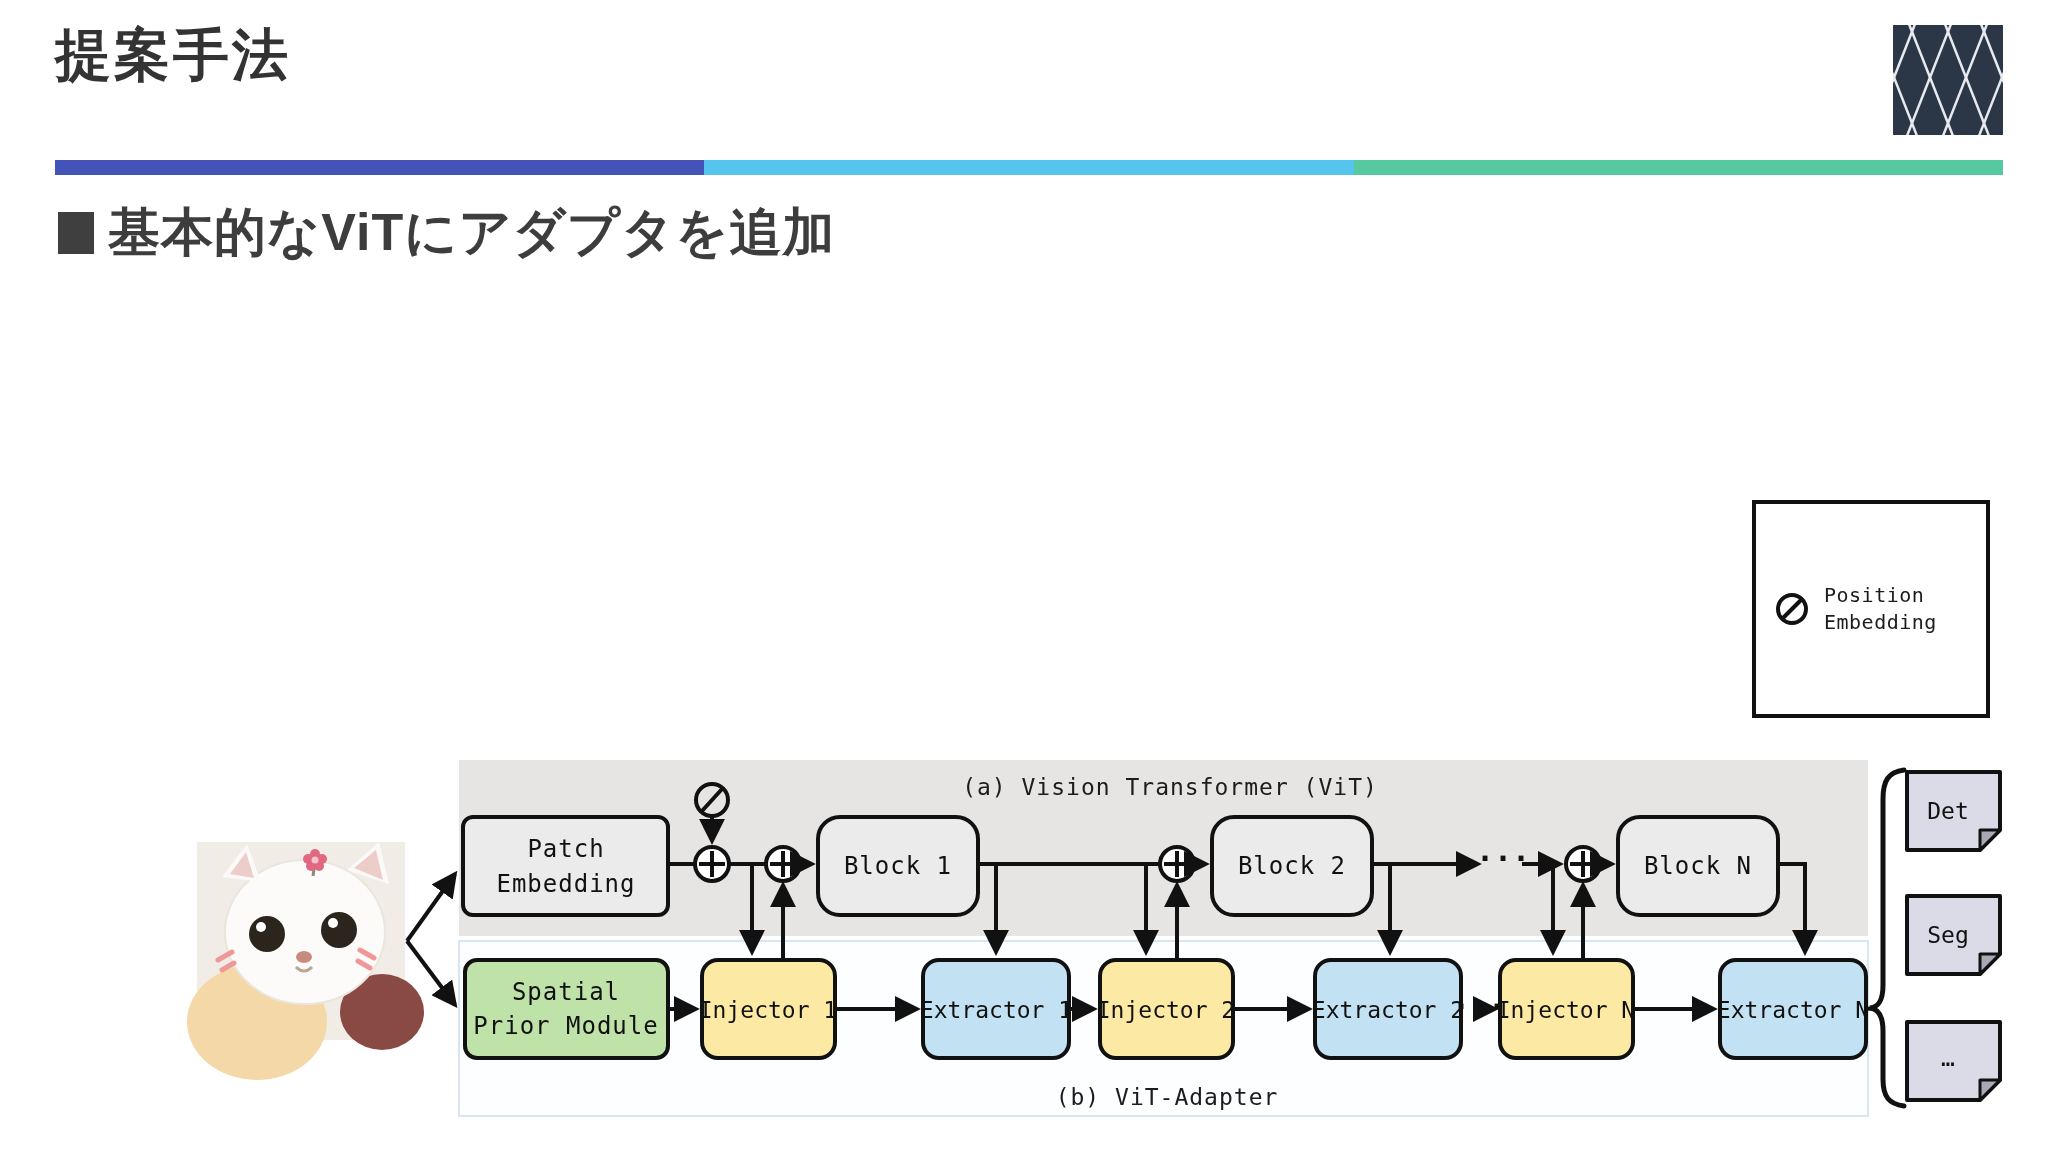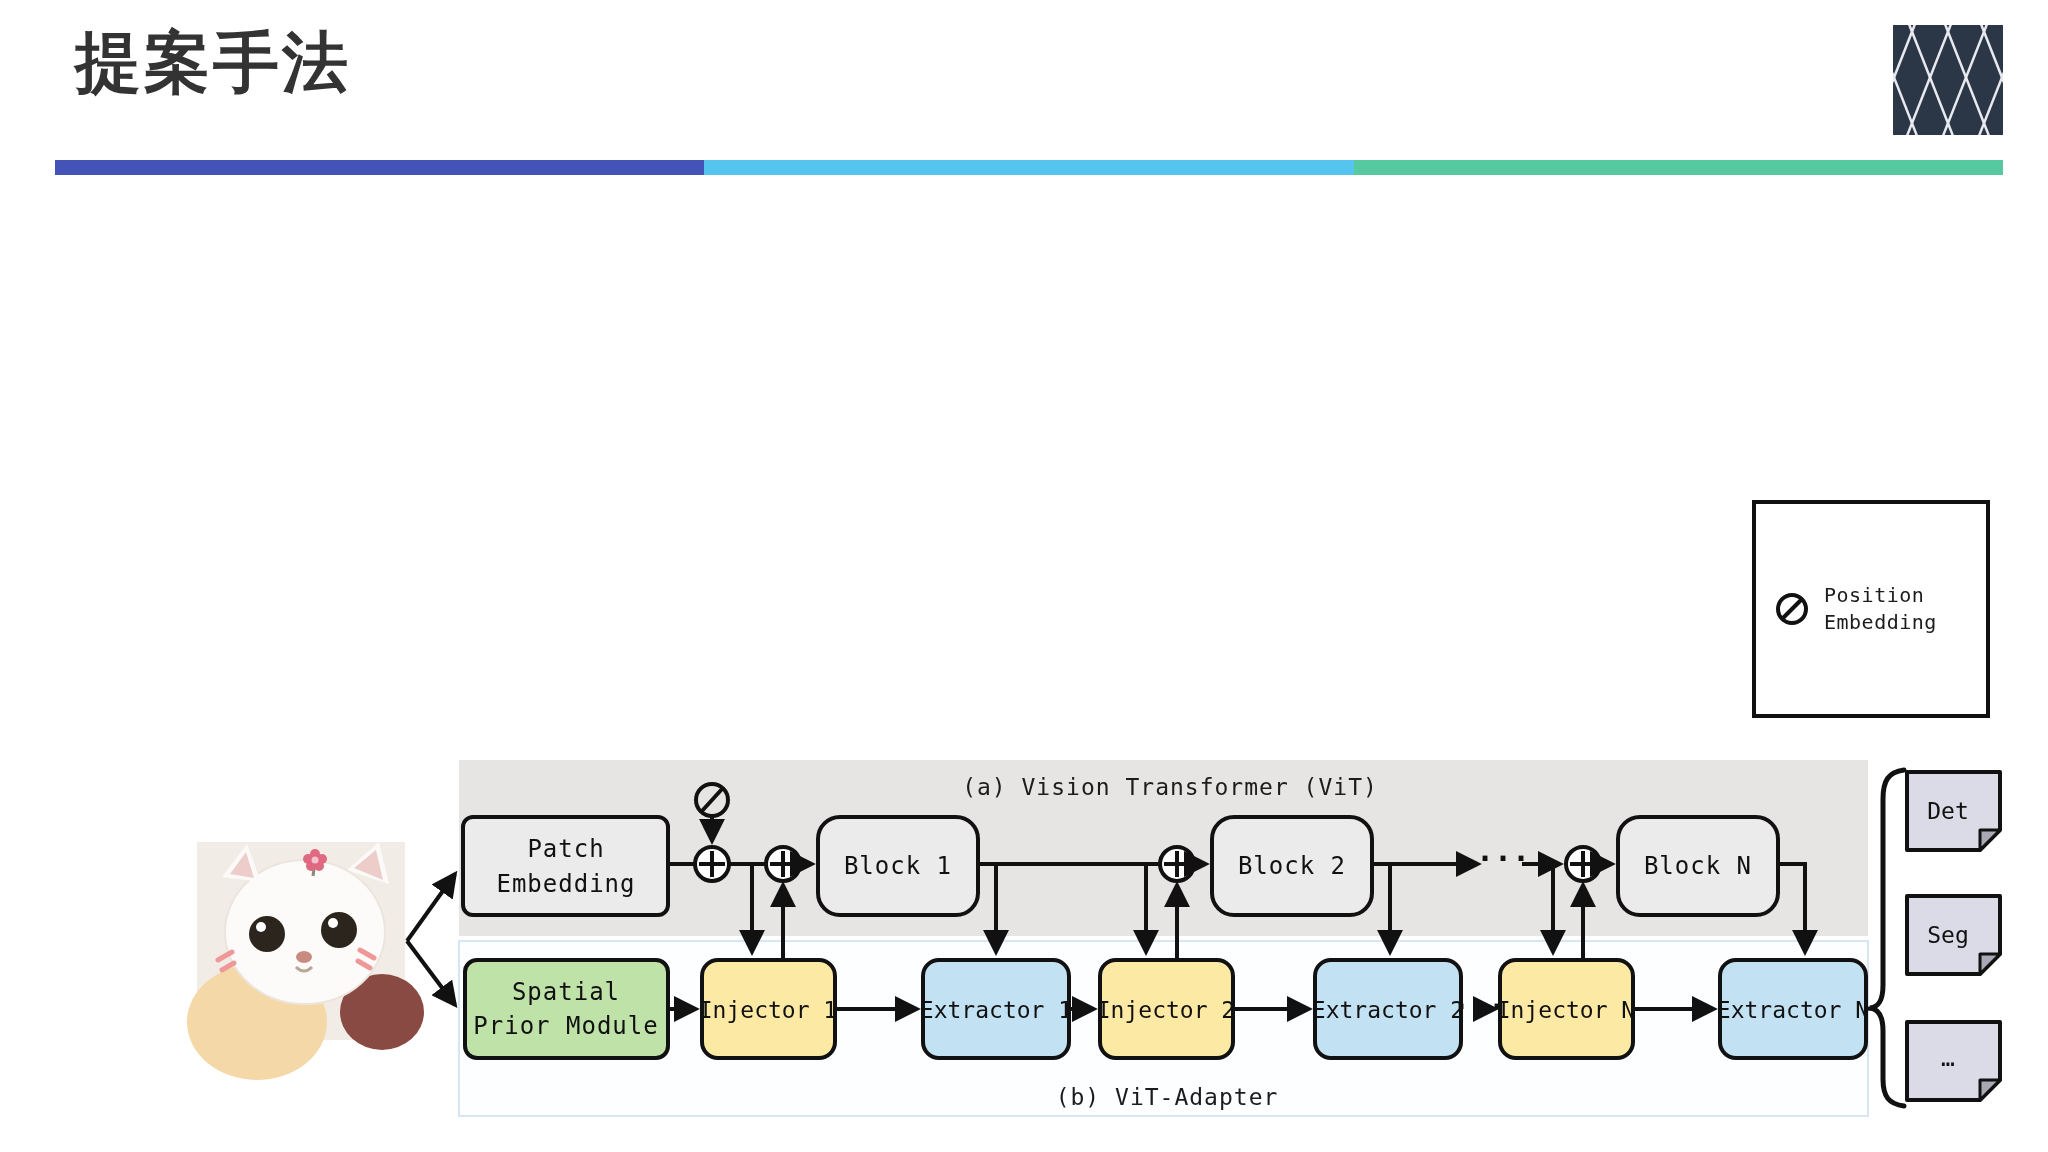--- a/index.html
+++ b/index.html
@@ -1,36 +1,36 @@
 <!DOCTYPE html>
 <html><head>
 <meta charset="utf-8">
 <style>
   html,body{margin:0;padding:0;background:#ffffff;}
   #slide{position:relative;width:2048px;height:1152px;background:#ffffff;overflow:hidden;
          font-family:"Liberation Sans","DejaVu Sans",sans-serif;}
 
   
-  #title{position:absolute;left:55px;top:18px;font-size:66px;font-weight:bold;
-         color:#333333;letter-spacing:3px;margin-left:20px;}
+  #title{position:absolute;left:55px;top:18px;font-size:56px;font-weight:bold;
+         color:#333333;letter-spacing:3px;}
   #logo{position:absolute;left:1893px;top:25px;width:110px;height:110px;background:#2b3647;}
   #accent-bar{position:absolute;left:55px;top:160px;width:1948px;height:15px;display:flex;}
   #accent-bar .seg{flex:1;height:100%;}
   .seg1{background:#4453b8;} .seg2{background:#55c5f0;} .seg3{background:#57c9a0;}
 
   
   #bullets{position:absolute;left:58px;top:198px;}
   .bullet{display:flex;align-items:center;margin-bottom:14px;}
   .bullet .sq{width:36px;height:42px;background:#3f3f3f;margin-right:14px;flex:0 0 auto;}
   .bullet .btxt{font-size:52px;color:#3d3d3d;font-weight:600;letter-spacing:1px;}
 
   
   #legend{position:absolute;left:1752px;top:500px;width:238px;height:218px;
           border:4px solid #111;background:#fff;box-sizing:border-box;
-          display:flex;justify-content:space-between;gap:26px;padding-left:18px;}
+          display:flex;flex-direction:column;justify-content:center;gap:26px;padding-left:18px;}
   .leg-row{display:flex;align-items:center;gap:14px;}
   .leg-txt{font-family:"DejaVu Sans Mono","Liberation Mono",monospace;
            font-size:20px;color:#1c1c1c;line-height:1.35;letter-spacing:0.5px;}
 
   
   #diagram{position:absolute;left:0;top:0;width:2048px;height:1152px;}
   .ln{stroke:#111;stroke-width:4;fill:none;}
   .thick{stroke:#111;stroke-width:5;fill:none;stroke-linecap:round;}
   .box{stroke:#111;stroke-width:4;}
   .bt{font-family:"DejaVu Sans Mono","Liberation Mono",monospace;font-size:24px;fill:#111;
@@ -63,20 +63,24 @@
     </svg>
   </div>
 
   <div id="accent-bar">
     <div class="seg seg1"></div>
     <div class="seg seg2"></div>
     <div class="seg seg3"></div>
   </div>
 
   <div id="bullets">
+    <div class="bullet">
+      <div class="sq"></div>
+      <div class="btxt">基本的なViTにアダプタを追加</div>
+    </div>
   </div>
 
   <div id="legend">
     <div class="leg-row">
       <svg width="36" height="36" viewBox="0 0 36 36">
         <circle cx="18" cy="18" r="14" fill="#fff" stroke="#111" stroke-width="4"></circle>
         <line x1="9" y1="27" x2="27" y2="9" stroke="#111" stroke-width="4"></line>
       </svg>
       <div class="leg-txt">
         <div>Position</div>

